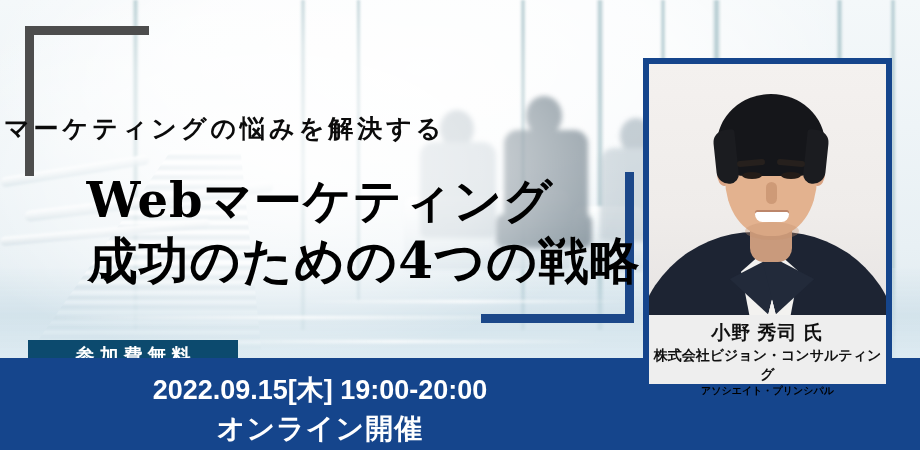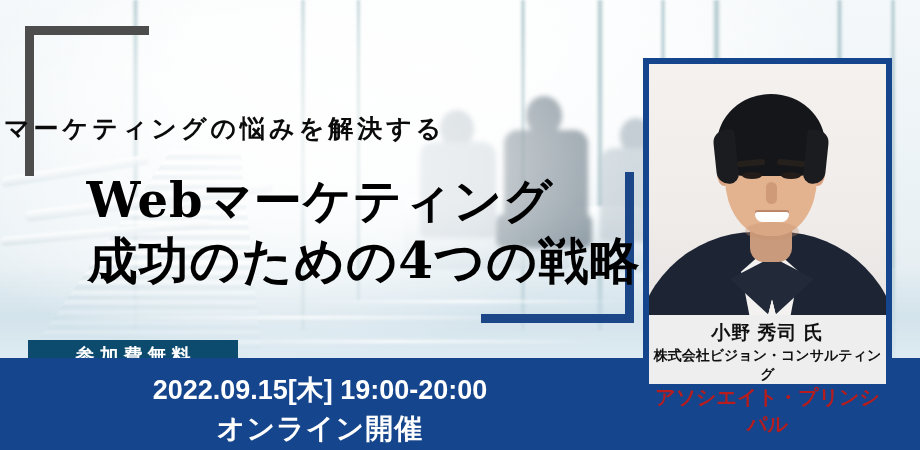--- a/index.html
+++ b/index.html
@@ -244,21 +244,21 @@
   }
   .sp-name{
     font-size:19px; font-weight:700; color:#111111;
     letter-spacing:1px; line-height:1.25;
   }
   .sp-company{
     font-size:14px; font-weight:700; color:#111111;
     letter-spacing:0px; line-height:1.35; margin-top:1px;
   }
   .sp-role{
-    font-size:20px; font-weight:700; color:#b91c1c;
+    font-size:10px; font-weight:700; color:#000000;
     letter-spacing:0px; line-height:1.35;
   }
 </style>
 </head>
 <body>
 
 <div id="banner">
 
   <div class="bg">
     <div class="bg-glow"></div>

